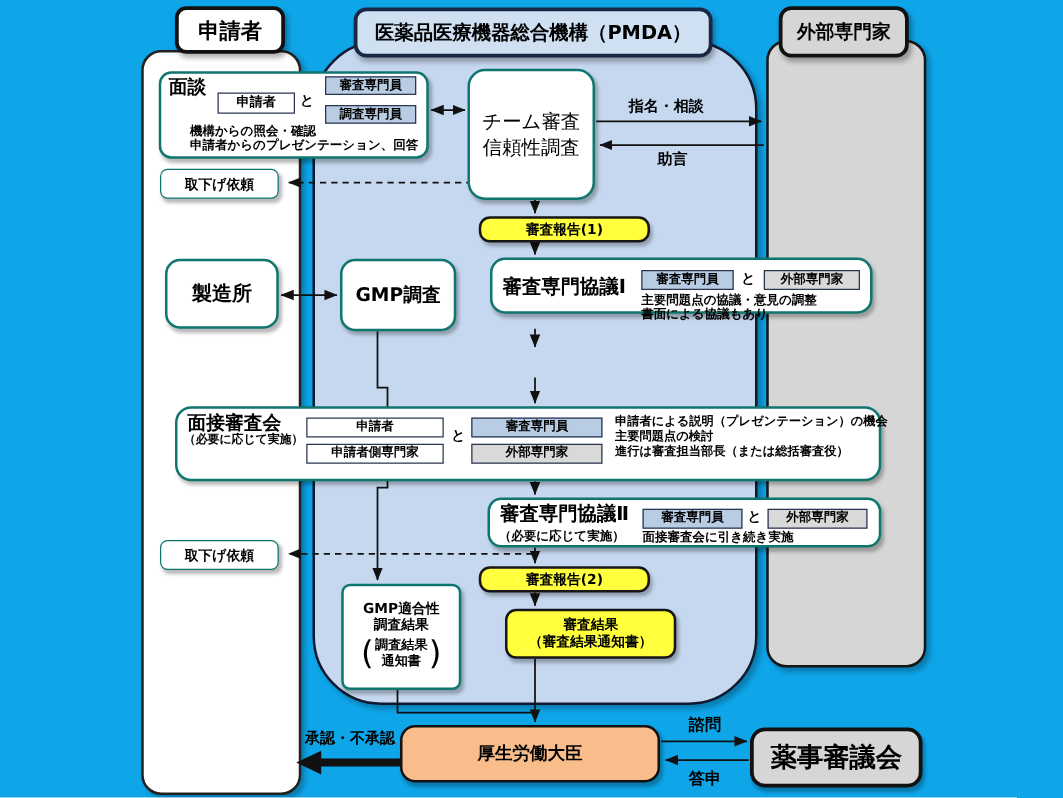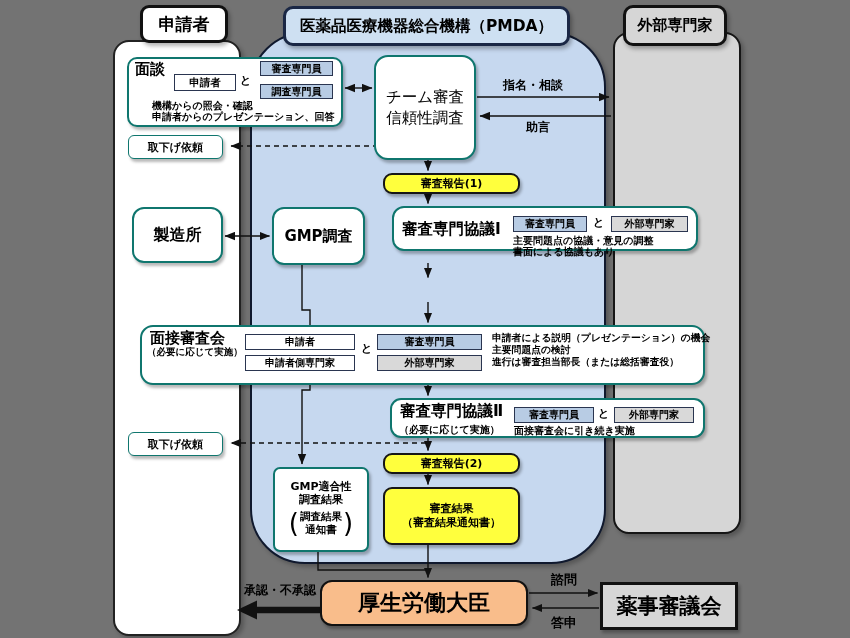--- a/index.html
+++ b/index.html
@@ -1,16 +1,16 @@
 <!DOCTYPE html>
 <html><head>
 <meta charset="utf-8">
 <style>
   html,body{margin:0;padding:0;background:#fff;}
-  .stage{position:relative;width:850px;height:638px;background:#737373;overflow:hidden;
+  .stage{position:relative;width:850px;height:638px;background:#0ea5e9;overflow:hidden;
          font-family:"DejaVu Sans","Liberation Sans",sans-serif;color:#000;}
   .lane{position:absolute;z-index:0;box-shadow:3px 3px 4px rgba(0,0,0,.25);}
   svg.wires{position:absolute;left:0;top:0;z-index:1;}
   .node{position:absolute;z-index:2;background:#fff;border:2px solid #0f766e;
         box-shadow:2px 3px 3px rgba(0,0,0,.28);box-sizing:border-box;}
   .hdr{position:absolute;z-index:3;display:flex;align-items:center;justify-content:center;
        font-weight:bold;box-shadow:2px 3px 4px rgba(0,0,0,.3);box-sizing:border-box;}
   .ybox{position:absolute;z-index:2;background:#ffff3d;border:2px solid #161616;border-radius:9px;
         display:flex;align-items:center;justify-content:center;text-align:center;
         font-weight:bold;font-size:11px;box-shadow:2px 3px 3px rgba(0,0,0,.28);box-sizing:border-box;}
@@ -139,43 +139,43 @@
   </div>
 
   <div class="node center" style="left:128px;top:432px;width:95px;height:24px;border-radius:6px;border-width:1.6px;font-weight:bold;font-size:11px;">
     <span>取下げ依頼</span>
   </div>
 
   <div class="ybox" style="left:383px;top:453px;width:137px;height:21px;">
     <span>審査報告(2)</span>
   </div>
 
-  <div class="ybox" style="left:383px;top:487px;width:137px;height:58px;flex-direction:column;line-height:1.3;align-items:center;">
+  <div class="ybox" style="left:404px;top:487px;width:137px;height:40px;flex-direction:column;line-height:1.3;align-items:center;">
     <span>審査結果</span>
     <span>（審査結果通知書）</span>
   </div>
 
   <div class="node center" style="left:273px;top:467px;width:96px;height:85px;border-radius:7px;flex-direction:column;font-weight:bold;font-size:11px;line-height:1.25;">
     <span>GMP適合性</span>
     <span>調査結果</span>
     <div style="display:flex;align-items:center;gap:1px;">
       <span style="font-size:26px;font-weight:400;">(</span>
       <span style="display:flex;flex-direction:column;align-items:center;font-size:10.5px;">
         <span>調査結果</span>
         <span>通知書</span>
       </span>
       <span style="font-size:26px;font-weight:400;">)</span>
     </div>
   </div>
 
-  <div class="node center" style="left:320px;top:580px;width:208px;height:46px;background:#f9bd8b;border:2.5px solid #111;border-radius:12px;font-weight:bold;font-size:22px;">
+  <div class="node center" style="left:320px;top:580px;width:208px;height:46px;background:#f9bd8b;border:2.5px solid #111;border-radius:12px;font-weight:bold;font-size:14px;">
     <span>厚生労働大臣</span>
   </div>
 
-  <div class="node center" style="left:600px;top:582px;width:138px;height:48px;background:#d6d6d6;border:3px solid #111;border-radius:0;font-weight:bold;font-size:21px;">
+  <div class="node center" style="left:600px;top:582px;width:138px;height:48px;background:#d6d6d6;border:3px solid #111;border-radius:12px;font-weight:bold;font-size:21px;">
     <span>薬事審議会</span>
   </div>
 
   <span class="lbl" style="left:244px;top:582px;font-size:12px;">承認・不承認</span>
   <span class="lbl" style="left:551px;top:571px;font-size:13px;">諮問</span>
   <span class="lbl" style="left:551px;top:614px;font-size:13px;">答申</span>
 
 </div>
 
 </body></html>

